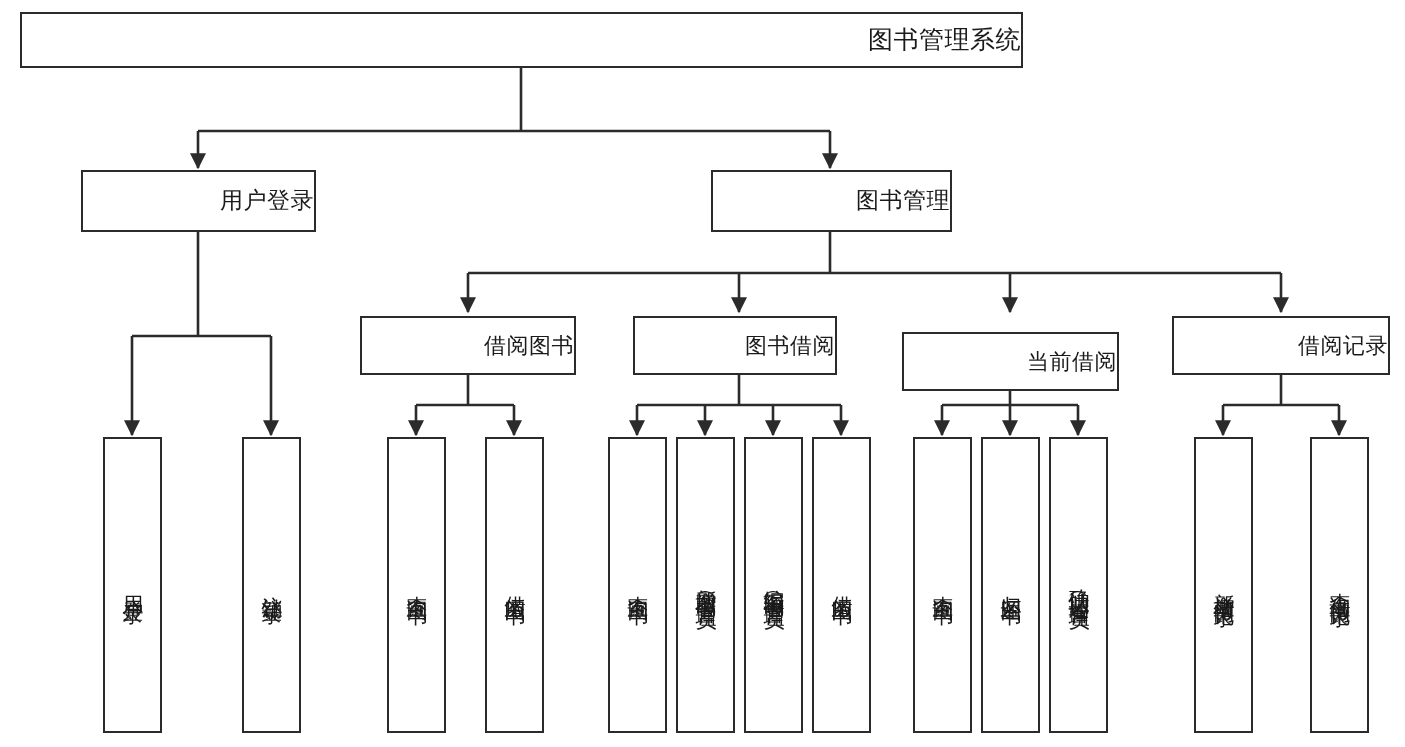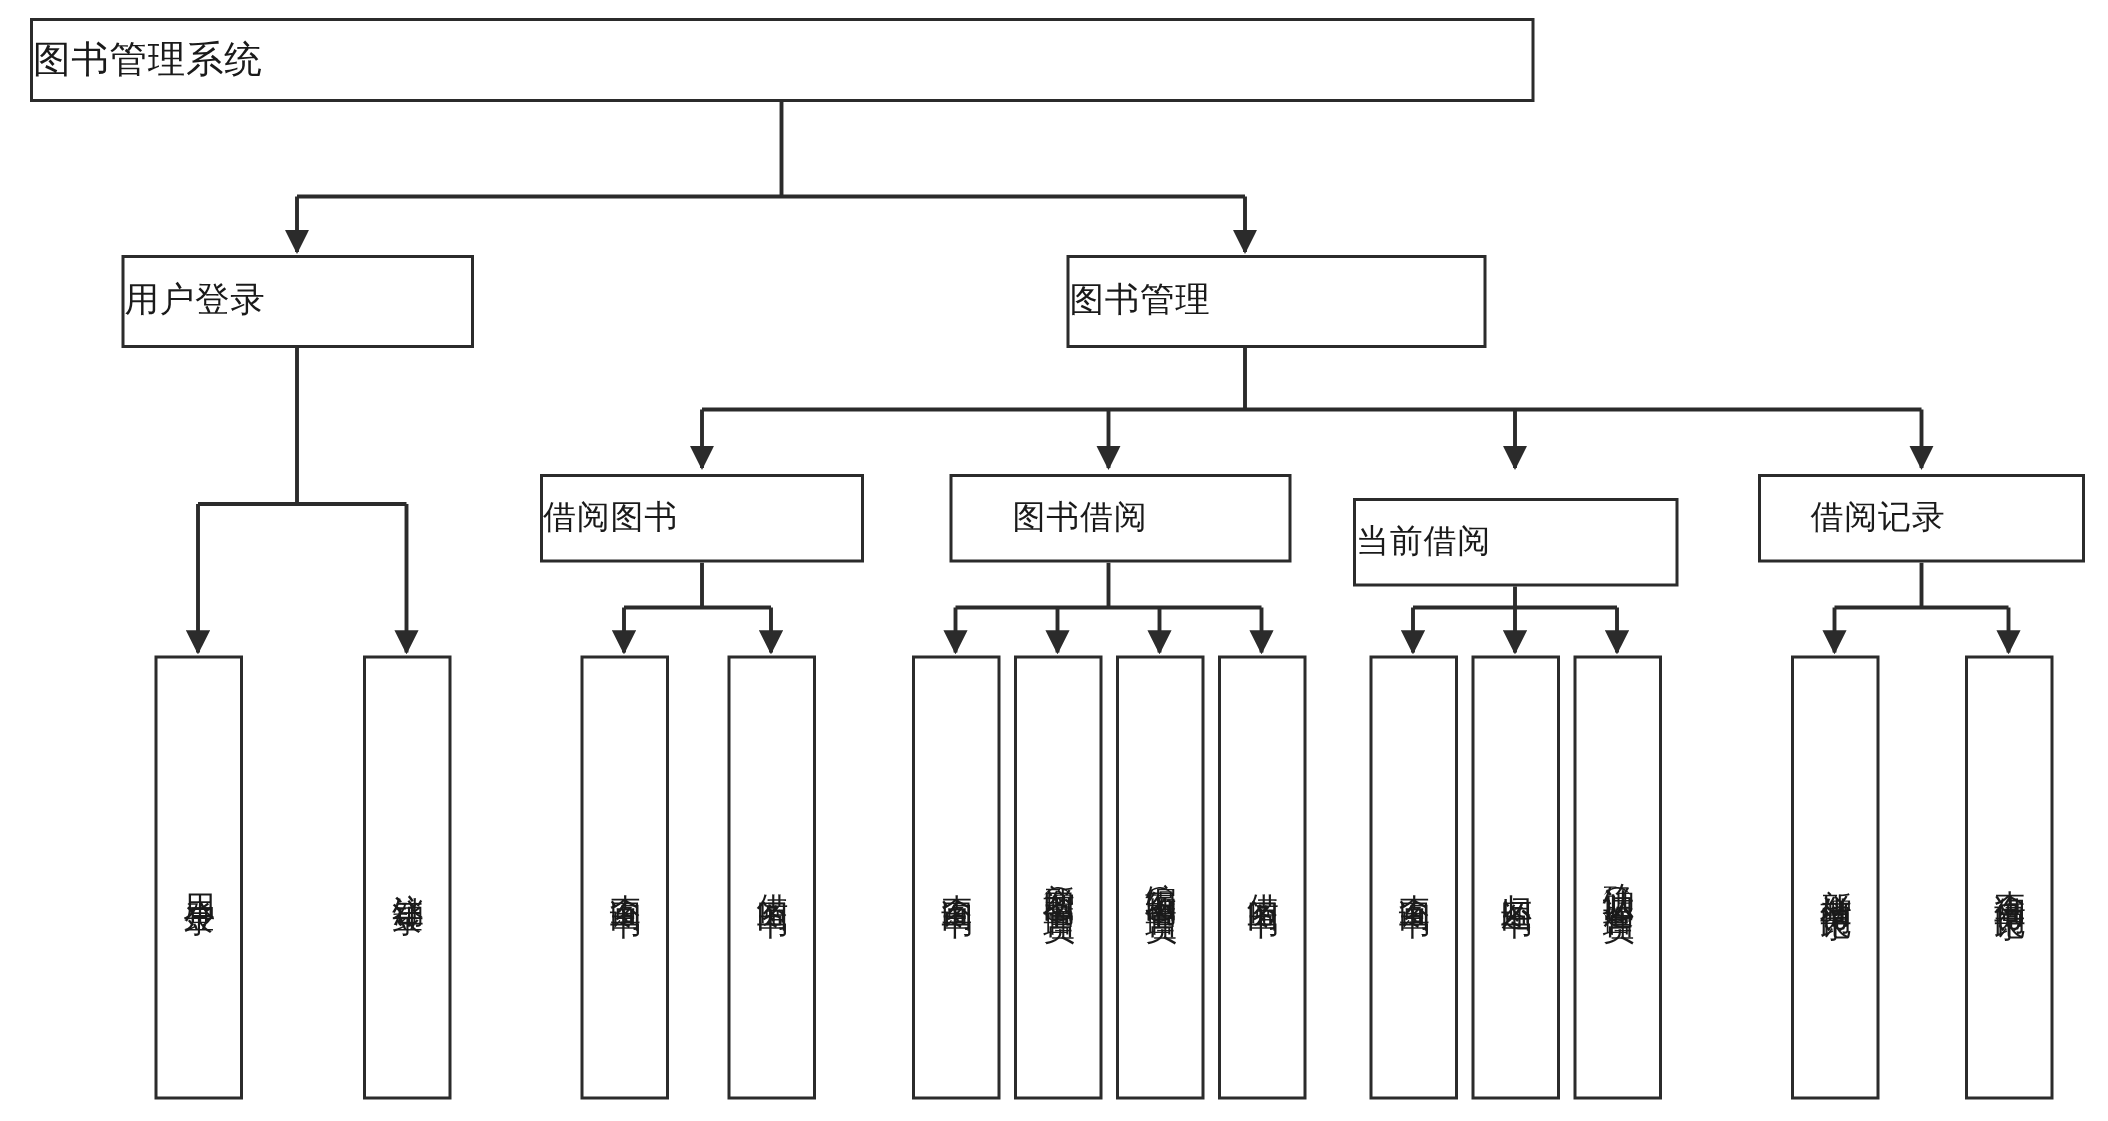--- a/index.html
+++ b/index.html
@@ -24,21 +24,21 @@
     width: 1405px;
     height: 747px;
   }
   .node {
     position: absolute;
     box-sizing: border-box;
     background: #ffffff;
     border: 2.5px solid #2b2b2b;
     display: flex;
     align-items: center;
-    justify-content: flex-start;
+    justify-content: flex-end;
     color: #1a1a1a;
   }
   .node-label {
     display: block;
     text-align: center;
     line-height: 1.18;
     letter-spacing: 0.5px;
   }
   
   .node.horiz .node-label {
@@ -128,29 +128,29 @@
   </svg>
 
   <div class="node horiz level-root" style="left:20px; top:12px; width:1003px; height:56px;">
     <span class="node-label">图书管理系统</span>
   </div>
 
   <div class="node horiz level-1" style="left:81px; top:170px; width:235px; height:62px;">
     <span class="node-label">用户登录</span>
   </div>
 
-  <div class="node horiz level-1" style="left:711px; top:170px; width:280px; height:62px;">
+  <div class="node horiz level-1" style="left:711px; top:170px; width:241px; height:62px;">
     <span class="node-label">图书管理</span>
   </div>
 
   <div class="node horiz level-2" style="left:360px; top:316px; width:216px; height:59px;">
     <span class="node-label">借阅图书</span>
   </div>
 
-  <div class="node horiz level-2" style="left:633px; top:316px; width:228px; height:59px;padding-left:40px;">
+  <div class="node horiz level-2" style="left:633px; top:316px; width:204px; height:59px;padding-left:40px;">
     <span class="node-label">图书借阅</span>
   </div>
 
   <div class="node horiz level-2" style="left:902px; top:316px; width:217px; height:59px;margin-top:16px;">
     <span class="node-label">当前借阅</span>
   </div>
 
   <div class="node horiz level-2" style="left:1172px; top:316px; width:218px; height:59px;padding-left:33px;">
     <span class="node-label">借阅记录</span>
   </div>

